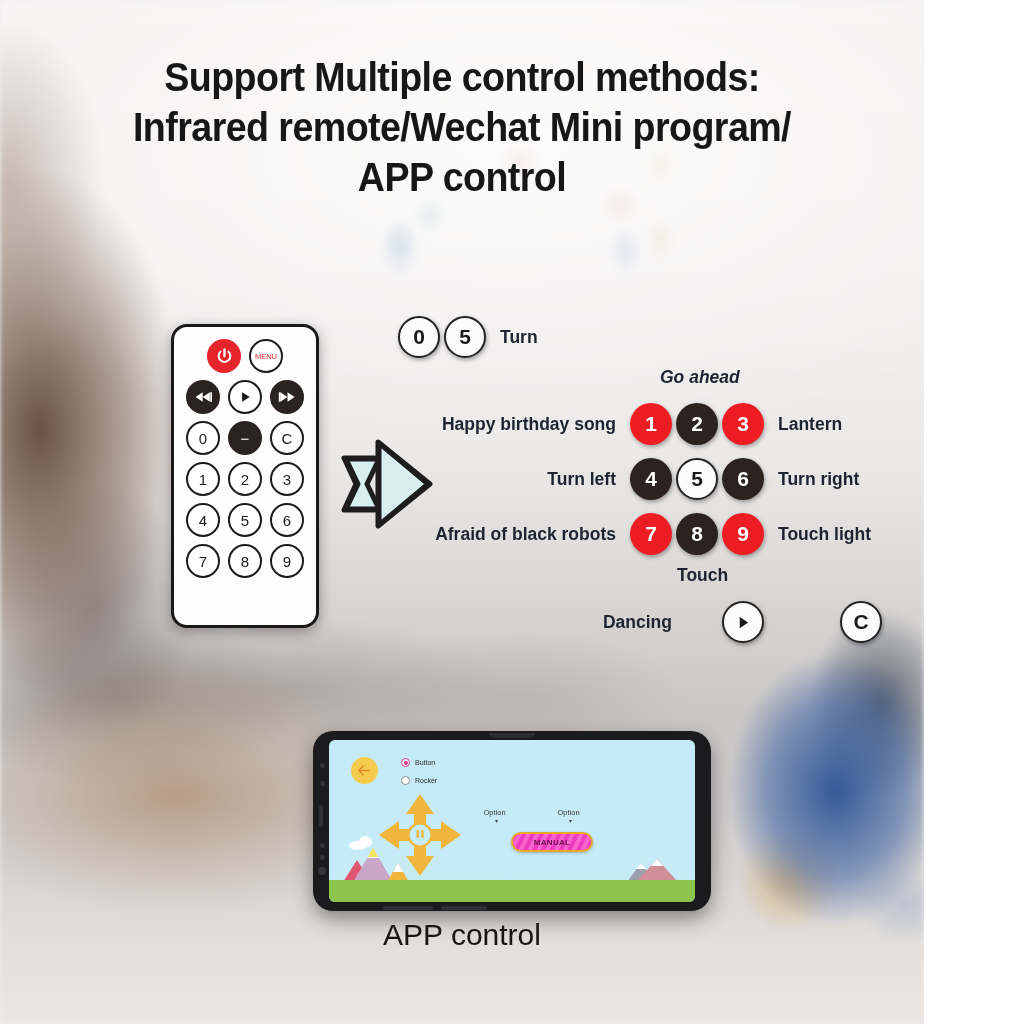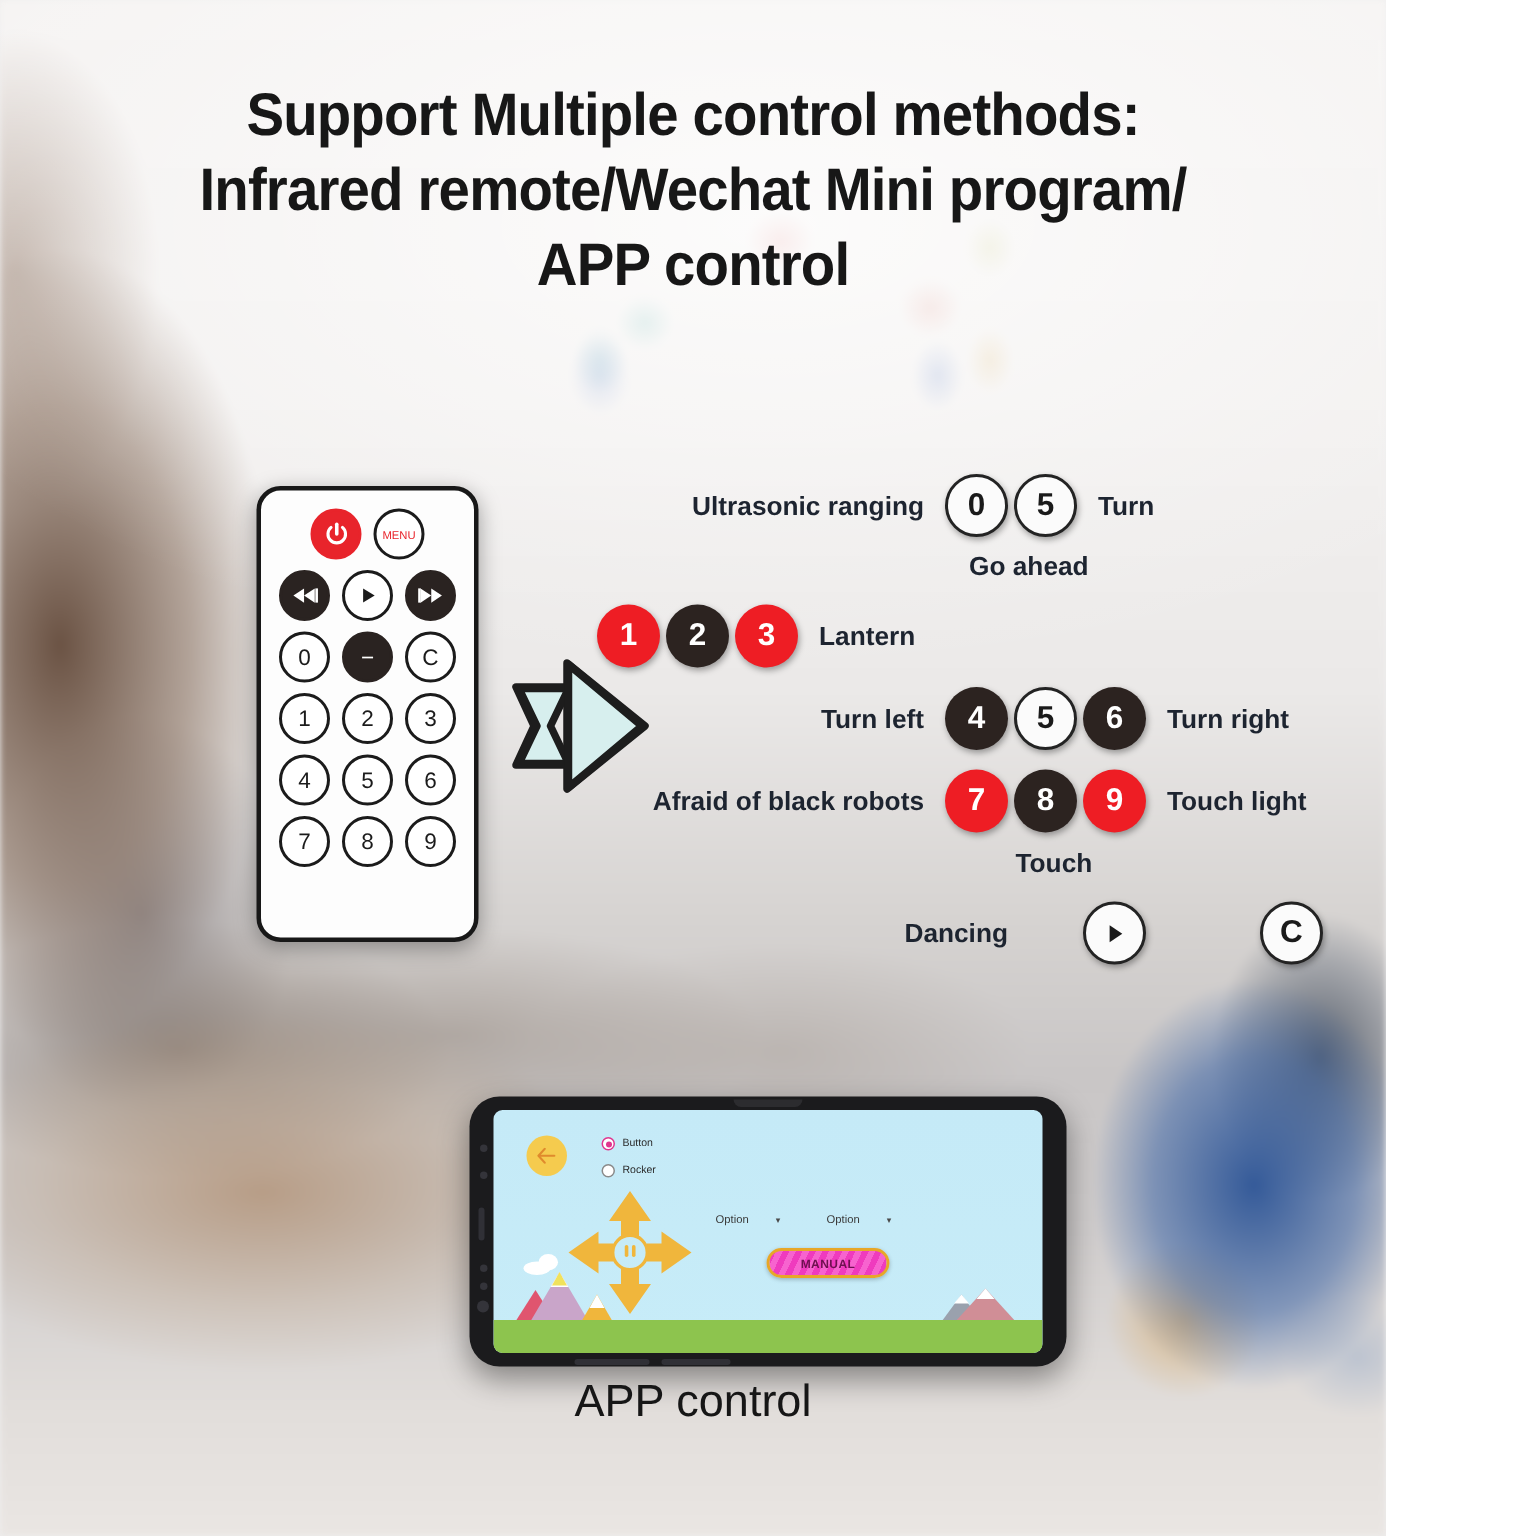--- a/index.html
+++ b/index.html
@@ -164,21 +164,21 @@
   }
   .radio-row { position: absolute; display: flex; align-items: center; gap: 5px; }
   .radio {
     width: 9px; height: 9px; border-radius: 50%;
     border: 1.6px solid #8a8a8a; background: #fff;
     display: flex; align-items: center; justify-content: center;
   }
   .radio.on { border-color: #e0368f; }
   .radio.on::after { content: ""; width: 4px; height: 4px; border-radius: 50%; background: #e0368f; }
   .radio-label { font-size: 7px; color: #2a2a2a; font-family: "Liberation Sans", sans-serif; }
-  .opt-row { position: absolute; display: flex; align-items: center; }
+  .opt-row { position: absolute; display: flex; align-items: center; flex-direction: column; }
   .opt-label { font-size: 7.5px; color: #3a3a3a; font-family: "Liberation Sans", sans-serif; }
   .opt-caret { font-size: 6px; color: #4a4a4a; margin: 0 14px 0 18px; }
   .manual-btn {
     position: absolute;
     width: 82px; height: 20px; border-radius: 12px;
     background: repeating-linear-gradient(115deg,#ef3bbe 0 4px,#f763cf 4px 8px);
     border: 2px solid #e7a728;
     display: flex; align-items: center; justify-content: center;
     font-size: 8px; font-weight: 700; color: #6e1050; letter-spacing: .3px;
     font-family: "Liberation Sans", sans-serif;
@@ -271,32 +271,32 @@
   <svg id="arrow" viewBox="0 0 96 104">
     <path d="M6 26 L40 26 L28 52 L40 78 L6 78 L18 52 Z
              M40 10 L92 52 L40 94 L40 72 L40 32 Z" fill="#cfeaea" stroke="#1d1d1d" stroke-width="5" stroke-linejoin="round"></path>
     <path d="M8 27 L41 27 L29 52 L41 77 L8 77 L20 52 Z" fill="#d7efee" stroke="#1d1d1d" stroke-width="5" stroke-linejoin="round"></path>
     <path d="M41 11 L90 52 L41 93 Z" fill="#d7efee" stroke="#1d1d1d" stroke-width="5" stroke-linejoin="round"></path>
   </svg>
 
   <div id="diagram">
 
     <div class="drow" style="left:0; top:6px; width:520px; justify-content:flex-start;">
-      <div style="width:232px; display:flex; justify-content:flex-end;">
-        <span class="dlabel left">Ultrasonic ranging</span>
-      </div>
       <div class="dcirc white">0</div>
       <div class="gap"></div>
       <div class="dcirc white">5</div>
       <span class="dlabel right">Turn</span>
     </div>
 
-    <div class="dcenter" style="left:248px; top:57px;">Go ahead</div>
+    <div class="dcenter" style="left:262px; top:57px;font-style:italic;">Go ahead</div>
 
     <div class="drow" style="left:0; top:93px;">
+      <div style="width:232px; display:flex; justify-content:flex-end;">
+        <span class="dlabel left">Happy birthday song</span>
+      </div>
       <div class="dcirc red">1</div>
       <div class="gap"></div>
       <div class="dcirc dark">2</div>
       <div class="gap"></div>
       <div class="dcirc red">3</div>
       <span class="dlabel right">Lantern</span>
     </div>
 
     <div class="drow" style="left:0; top:148px;">
       <div style="width:232px; display:flex; justify-content:flex-end;">

